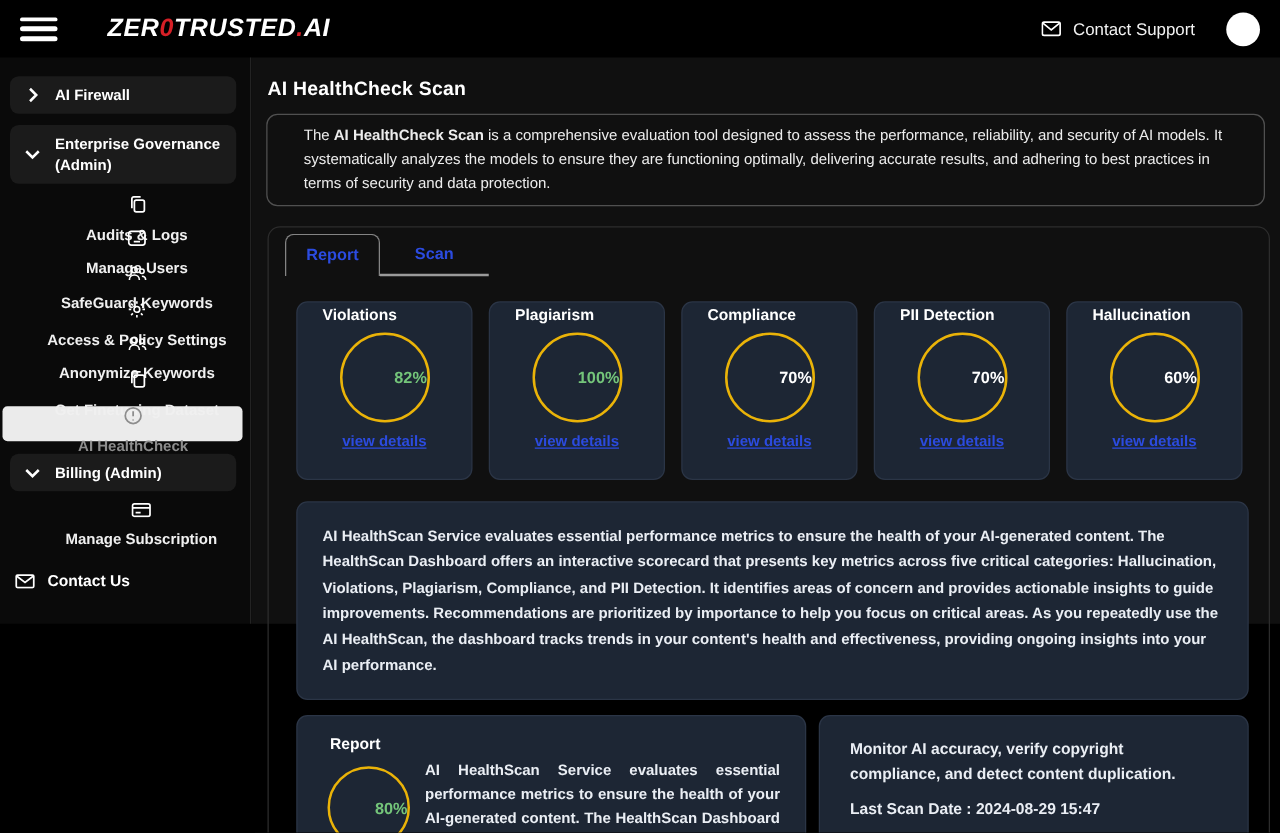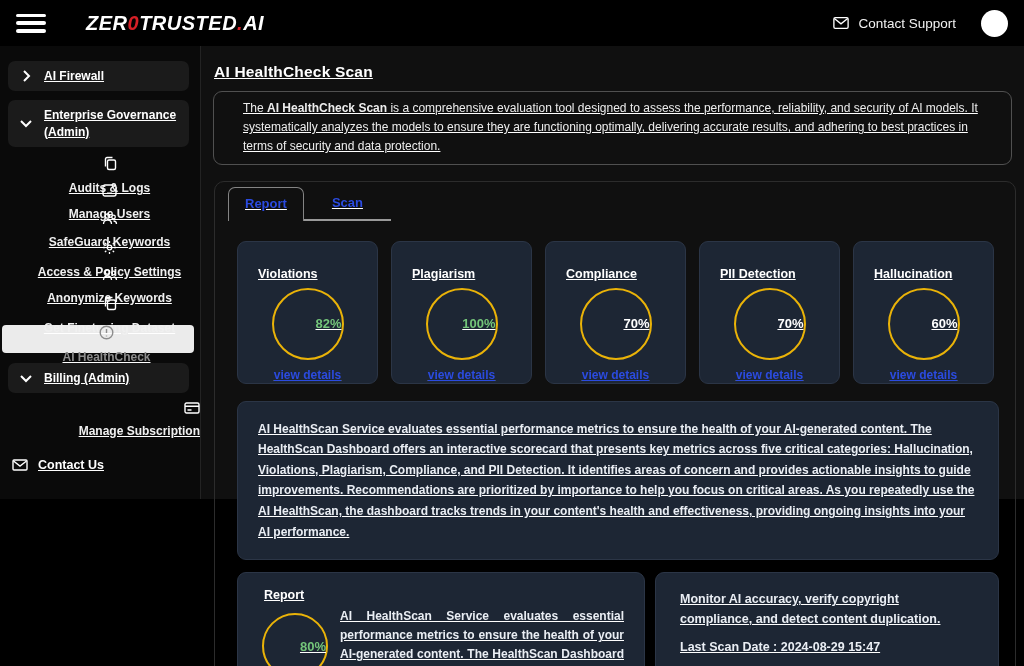--- a/index.html
+++ b/index.html
@@ -9,33 +9,33 @@
   
   .topbar { height:46px; display:flex; align-items:center; padding:12px 16px; background:#000; }
   .burger { width:30px; height:19px; display:flex; flex-direction:column; justify-content:space-between; cursor:pointer; }
   .burger span { display:block; height:3.6px; background:#fff; border-radius:2px; }
   .logo { margin-left:40px; font-size:20px; font-weight:800; letter-spacing:.5px; font-style:italic; }
   .logo .red { color:#d61f26; }
   .top-right { margin-left:auto; display:flex; align-items:center; gap:9px; }
   .contact-label { font-size:13.5px; color:#f2f2f2; }
   .avatar { width:27px; height:27px; border-radius:50%; background:#fff; margin-left:16px; }
 
-  .layout { display:flex; height:453px;text-decoration:underline; }
+  .layout { display:flex; height:453px; }
 
   
   .sidebar { width:201px; background:#0a0a0a; border-right:1px solid #232323; padding-top:15px; flex-shrink:0; }
   .group-box { margin:0 11px 9px 8px; background:#1b1b1b; border-radius:7px; display:flex; align-items:center;
                gap:10px; padding:0 10px; font-size:12px; font-weight:700; cursor:pointer; }
   .group-box.single { height:30px; }
   .group-box.tall { height:47px; }
   .group-box .glabel { width:134px; line-height:1.35; }
   .sub-item { height:28px; display:flex; align-items:center; gap:10px; padding-left:19px;
               font-size:12px; font-weight:600; color:#f0f0f0; cursor:pointer;flex-direction:column; }
   .sub-item.selected { background:#ebebeb; color:#8d8d8d; border-radius:4px; margin:1px 6px 1px 2px; padding-left:17px; }
-  .sub-item.indent2 { padding-left:26px; margin-top:3px;align-items:flex-end; }
+  .sub-item.indent2 { padding-left:26px; margin-top:3px; }
   .top-item { height:28px; display:flex; align-items:center; gap:10px; padding-left:12px;
               font-size:12.5px; font-weight:700; margin-top:21px; cursor:pointer; }
   .sidebar svg, .topbar svg { display:block; }
   .icon { display:flex; align-items:center; justify-content:center; width:16px; flex-shrink:0; }
 
   
   .main { flex:1; background:#101010; padding:14px 8px 0 12px; }
   .page-title { font-size:15.5px; font-weight:700; margin:3px 0 10px 1px; letter-spacing:.2px; }
   .about-box { border:1.5px solid #505050; border-radius:9px; padding:7px 29px; font-size:12px;
                color:#ededed; line-height:1.6; margin-right:4px; }
@@ -43,21 +43,21 @@
 
   .panel { margin:16px 0 0 1px; border:1px solid #2c2c2c; border-radius:10px; height:560px; }
 
   .tabs { display:flex; margin:5px 0 0 13px; width:fit-content; }
   .tab { font-size:13px; font-weight:700; color:#2b4be0; text-align:center; cursor:pointer; }
   .tab.active { border:1.5px solid #848484; border-bottom:none; border-radius:7px 7px 0 0; padding:8px 16px 9px; }
   .tab.inactive { border-bottom:2px solid #9a9a9a; padding:8px 28px 9px; }
 
   .metrics { display:flex; gap:13px; margin:20px 16px 0 22px; }
   .metric-card { width:141px; height:143px; background:#1d2634; border:1px solid #2b3546;
-                 border-radius:9px; padding-top:25px; }
+                 border-radius:9px; padding-top:3px; }
   .metric-title { margin-left:20px; font-size:12.5px; font-weight:700; }
   .ring { width:72px; height:72px; border:2px solid #eab308; border-radius:50%; margin:7px auto 0;
           display:flex; align-items:center; justify-content:flex-end; font-size:13px; font-weight:700; }
   .view-details { display:block; text-align:center; margin-top:8px; color:#2b4be0;
                   font-size:12px; font-weight:700; text-decoration:underline; cursor:pointer; }
 
   .summary-box { margin:17px 16px 0 22px; background:#1d2634; border:1px solid #2b3546; border-radius:9px;
                  padding:17px 20px; font-size:12px; font-weight:700; line-height:1.72; color:#eaeef4; min-height:113px; }
 
   .bottom-row { display:flex; gap:10px; margin:12px 16px 0 22px; }

